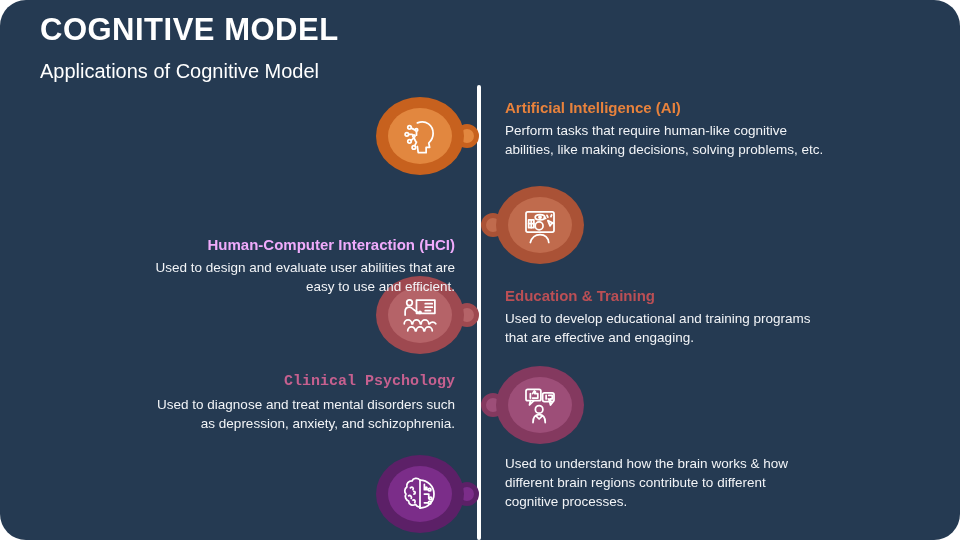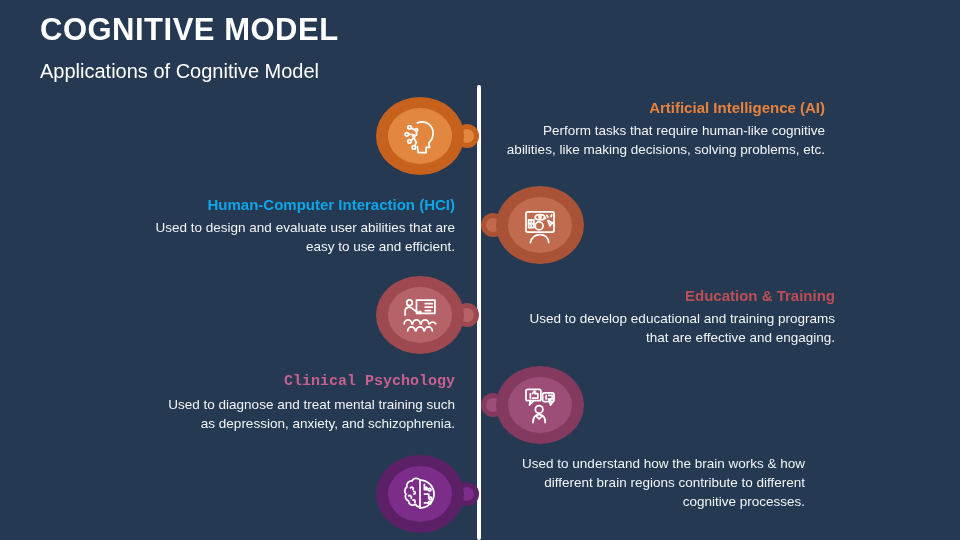--- a/index.html
+++ b/index.html
@@ -22,29 +22,29 @@
   }
   .badge { position:absolute; width:88px; height:78px; border-radius:50%; z-index:4;
            display:flex; align-items:center; justify-content:center; }
   .badge-inner { width:64px; height:56px; border-radius:50%;
            display:flex; align-items:center; justify-content:center; }
   .badge svg { display:block; }
   .stub { position:absolute; height:12px; width:22px; z-index:2; }
   .dot { position:absolute; width:14px; height:14px; border-radius:50%;
          border:5px solid transparent; z-index:3; }
   .item-text { position:absolute; z-index:5; }
-  .item-text.right { text-align:right; }
+  .item-text.right { text-align:left; }
   .item-text.left  { text-align:right; }
   .item-title { font-size:15px; font-weight:700; margin:0 0 5px 0; }
   .item-desc  { font-size:13.5px; line-height:19px; color:#F2F4F7; margin:0; }
 </style>
 </head>
 <body>
 
-<div class="slide" style="background: rgb(37, 58, 82);">
+<div class="slide" style="background: rgb(37, 58, 82); border-radius: 26px;">
 
   <div class="page-title">COGNITIVE MODEL</div>
   <div class="page-subtitle">Applications of Cognitive Model</div>
 
   <div class="timeline" style="background: rgb(255, 255, 255);"></div>
 
   <div class="stub" style="left: 450px; top: 130px; background-color: rgb(199, 97, 30);"></div>
   <div class="dot" style="left: 455px; top: 124px; background-color: rgb(226, 135, 63); border-color: rgb(199, 97, 30);"></div>
   <div class="badge" style="left: 376px; top: 97px; background-color: rgb(199, 97, 30);">
     <div class="badge-inner" style="background-color: rgb(226, 135, 63);">
@@ -76,21 +76,21 @@
         <circle cx="23" cy="25" r="4.5"></circle>
         <rect x="11" y="18" width="6" height="9"></rect>
           <path d="M11 22.5h6M14 18v9"></path>
         <path d="M33 19l2.5 6 1.5-2.5 2.5-.5z"></path>
           <path d="M33 15l-1-2M36.5 14.5l.8-2M30.5 16.5l-1.6-1.2"></path>
         <path d="M13 44c2-7 6-9 11-9s9 2 10 9"></path>
       </svg>
     </div>
   </div>
   <div class="item-text left" style="left:155px; top:196px; width:300px;">
-    <p class="item-title" style="color: #0ea5e9;">Human-Computer Interaction (HCI)</p>
+    <p class="item-title" style="color: #f0abfc; margin-top: 40px;">Human-Computer Interaction (HCI)</p>
     <p class="item-desc">Used to design and evaluate user abilities that are easy to use and efficient.</p>
   </div>
 
   <div class="stub" style="left: 450px; top: 309px; background-color: rgb(158, 73, 80);"></div>
   <div class="dot" style="left: 455px; top: 303px; background-color: rgb(181, 99, 104); border-color: rgb(158, 73, 80);"></div>
   <div class="badge" style="left: 376px; top: 276px; background-color: rgb(158, 73, 80);">
     <div class="badge-inner" style="background-color: rgb(181, 99, 104);">
       <svg width="42" height="42" viewBox="0 0 48 48" fill="none" stroke="#FFFFFF" stroke-width="2" stroke-linecap="round" stroke-linejoin="round">
         <rect x="20" y="7" width="21" height="15"></rect>
         <path d="M30 11h8M30 15h8M30 19h6"></path>
@@ -118,21 +118,21 @@
         <rect x="27" y="10" width="13" height="10" rx="2"></rect>
         <path d="M35 20l1 4 3-4"></path>
         <path d="M31 13v4M33.5 17l1.5 2.5 1.2-.8-.7-1.7h2.5v-4h-4"></path>
         <circle cx="23" cy="29" r="4.3"></circle>
         <path d="M16 44c0-7 3-9 7-9s7 2 7 9M20 37l3 3 3-3"></path>
       </svg>
     </div>
   </div>
   <div class="item-text left" style="left:155px; top:373px; width:300px;">
     <p class="item-title" style="color: rgb(198, 96, 143); font-family: Liberation Mono, monospace;">Clinical Psychology</p>
-    <p class="item-desc">Used to diagnose and treat mental training such as depression, anxiety, and schizophrenia.</p>
+    <p class="item-desc">Used to diagnose and treat mental disorders such as depression, anxiety, and schizophrenia.</p>
   </div>
 
   <div class="stub" style="left: 450px; top: 488px; background-color: rgb(92, 32, 103);"></div>
   <div class="dot" style="left: 455px; top: 482px; background-color: rgb(123, 45, 137); border-color: rgb(92, 32, 103);"></div>
   <div class="badge" style="left: 376px; top: 455px; background-color: rgb(92, 32, 103);">
     <div class="badge-inner" style="background-color: rgb(123, 45, 137);">
       <svg width="42" height="42" viewBox="0 0 48 48" fill="none" stroke="#FFFFFF" stroke-width="2" stroke-linecap="round" stroke-linejoin="round">
         <path d="M24 8a16 16 0 0 1 0 32"></path>
         <path d="M24 8c-3-3-8-2-9 1-4 0-7 3-6 7-3 2-3 6-1 8-2 3 0 7 3 8 0 4 4 6 8 4 2 3 4 3 5 2"></path>
         <path d="M24 8v32"></path>

